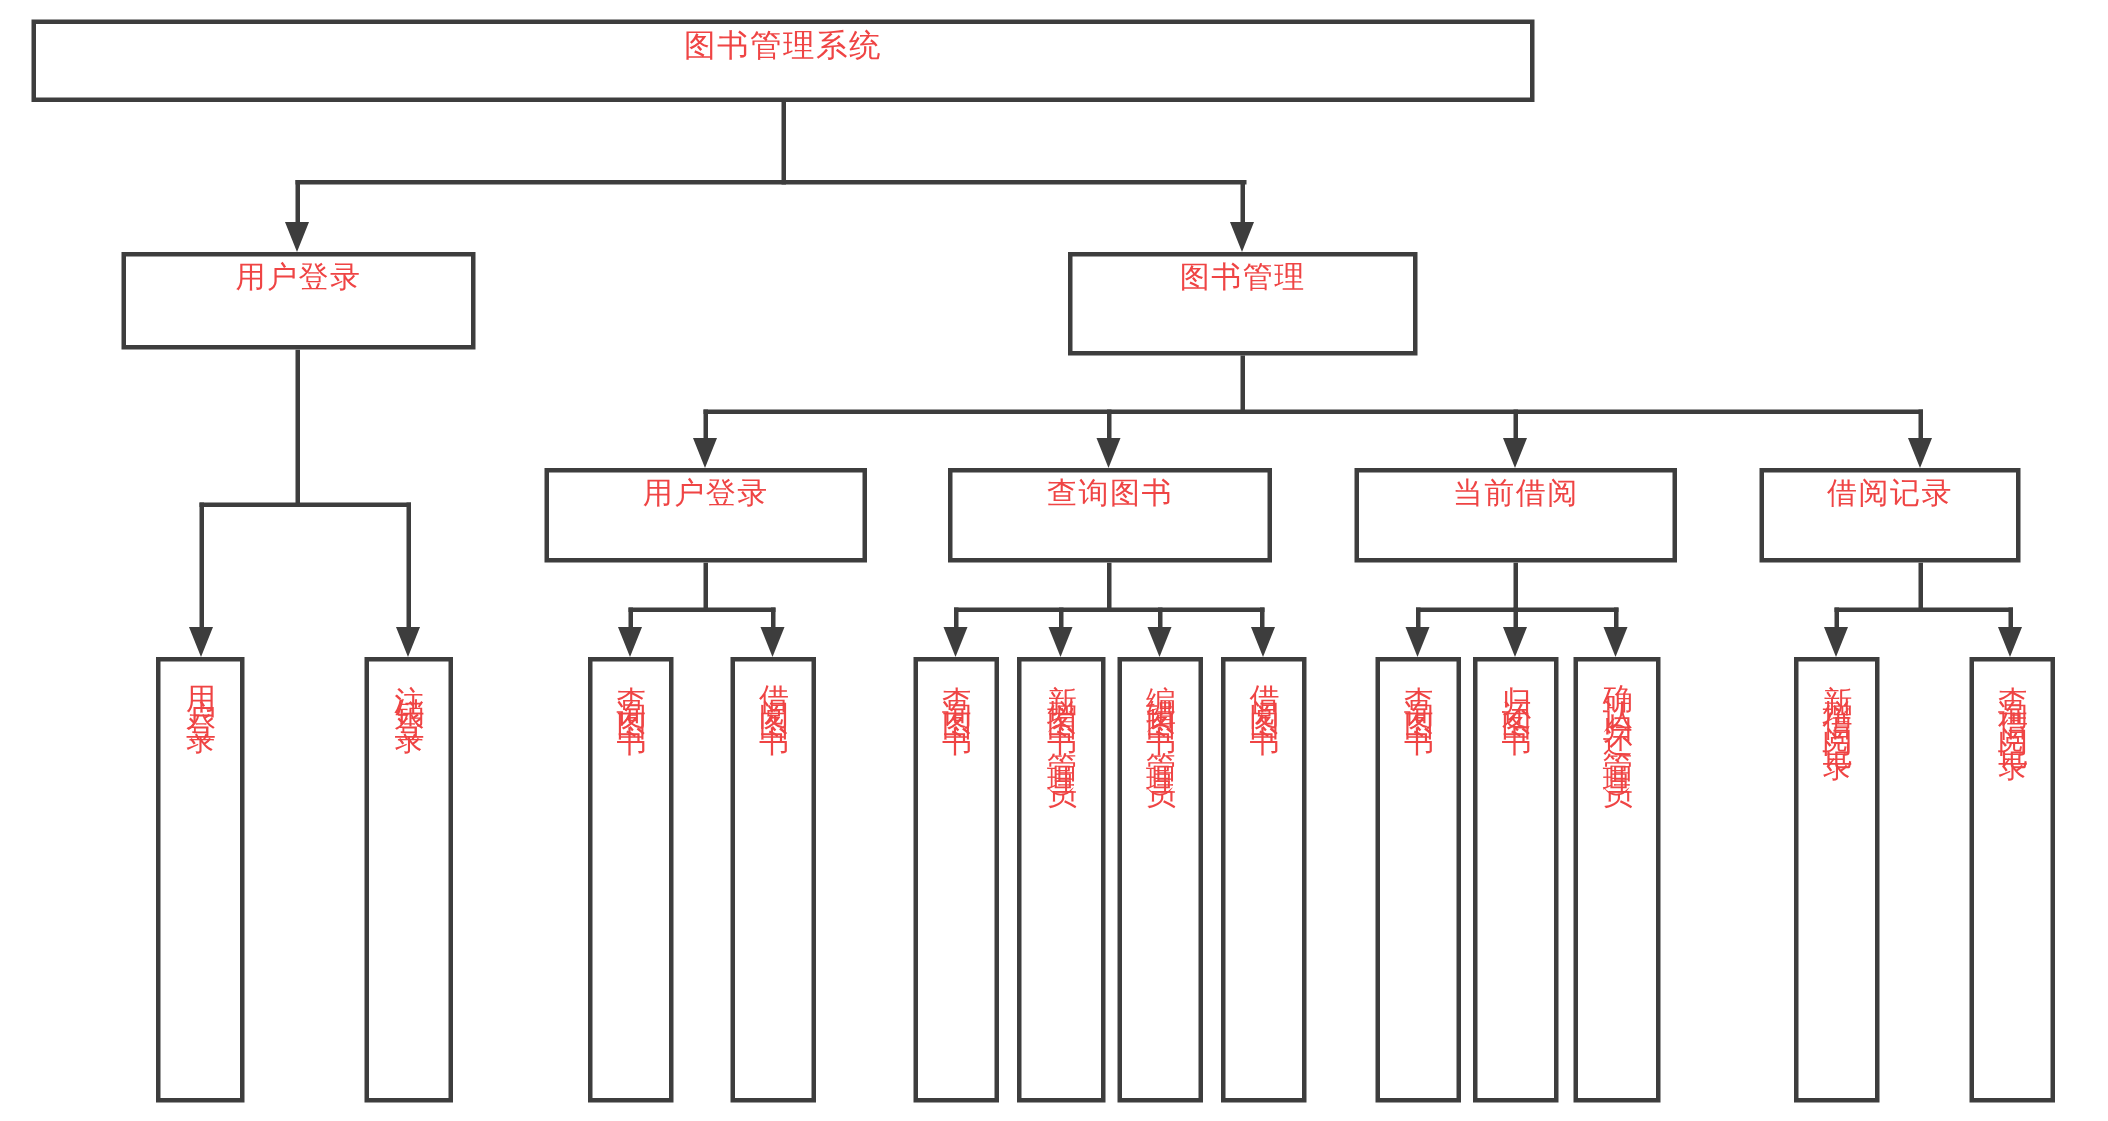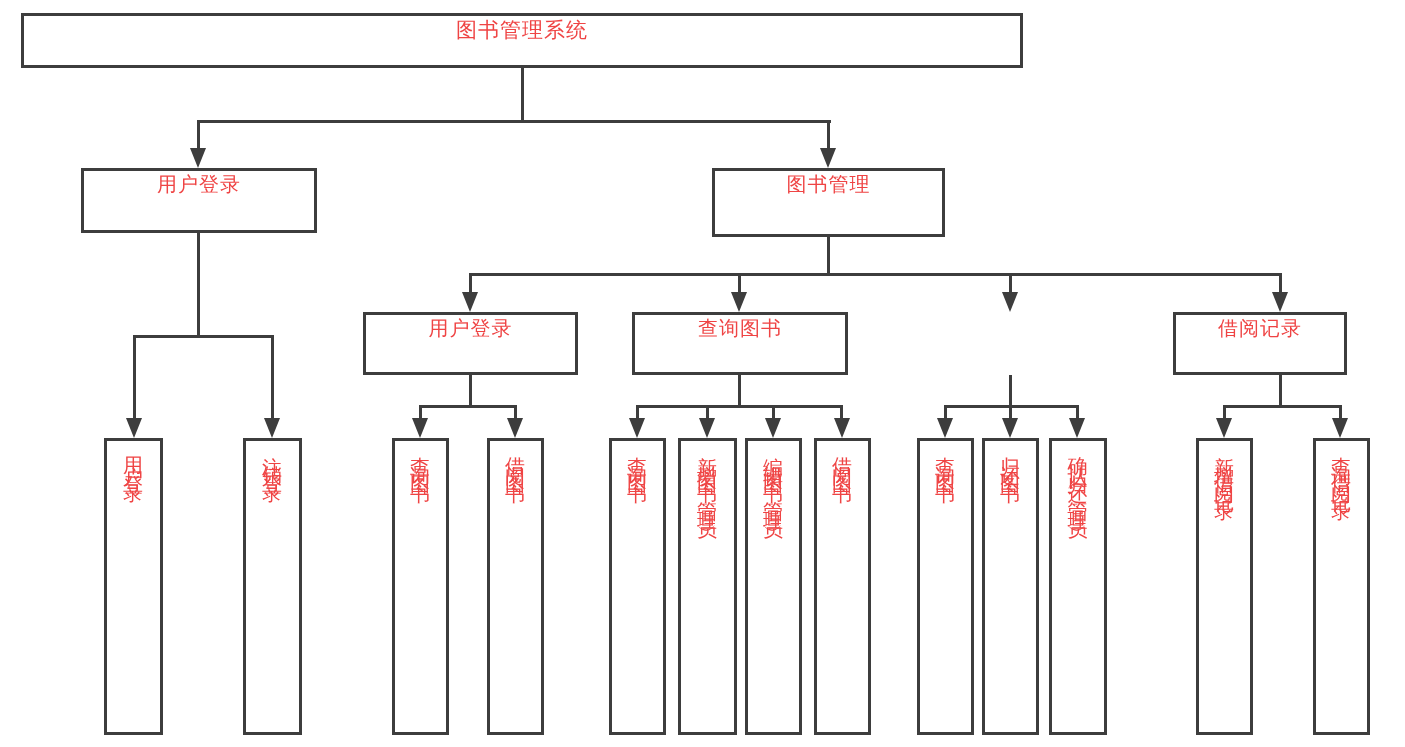--- a/index.html
+++ b/index.html
@@ -132,20 +132,23 @@
   <div class="box h" style="left:712px; top:168px; width:233px; height:69px;">
     <span>图书管理</span>
   </div>
 
   <div class="box h" style="left:363px; top:312px; width:215px; height:63px;">
     <span>用户登录</span>
   </div>
   <div class="box h" style="left:632px; top:312px; width:216px; height:63px;">
     <span>查询图书</span>
   </div>
+  <div class="box h" style="left:903px; top:312px; width:215px; height:63px;">
+    <span>当前借阅</span>
+  </div>
   <div class="box h" style="left:1173px; top:312px; width:174px; height:63px;">
     <span>借阅记录</span>
   </div>
 
   <div class="box v" style="left:104px; top:438px; width:59px; height:297px;">
     <span>用户登录</span>
   </div>
   <div class="box v" style="left:243px; top:438px; width:59px; height:297px;">
     <span>注销登录</span>
   </div>

